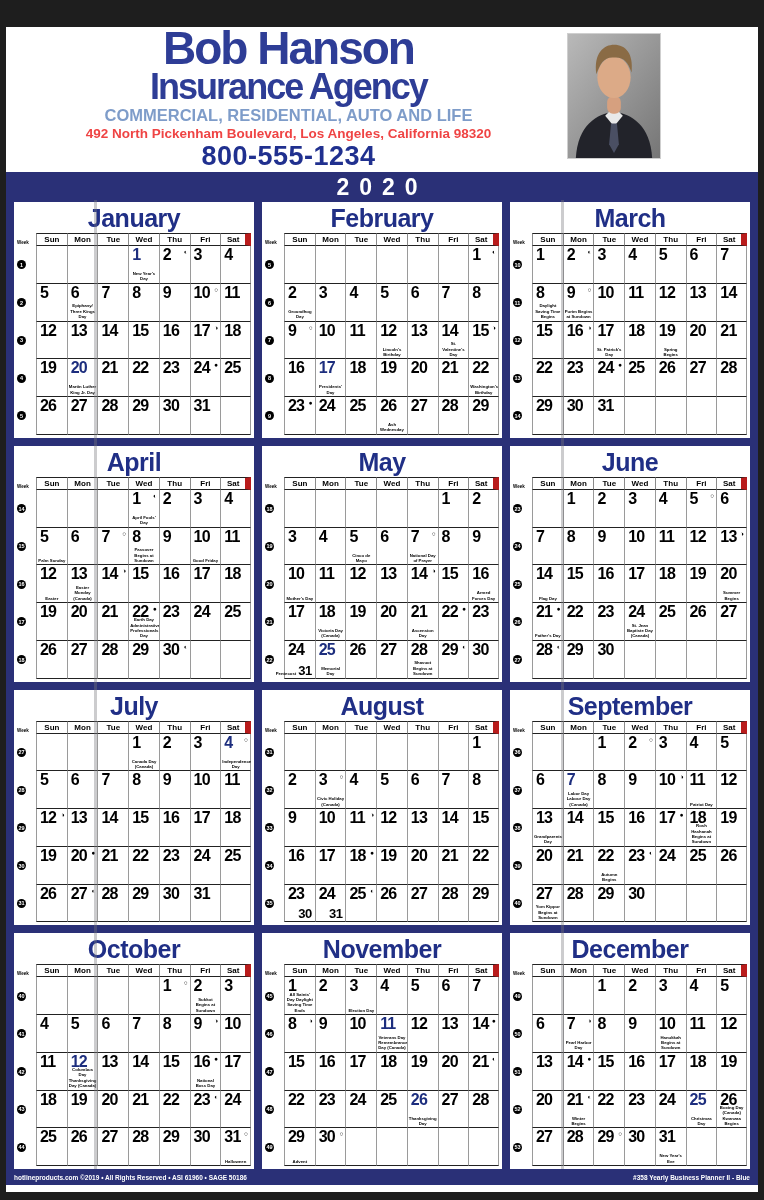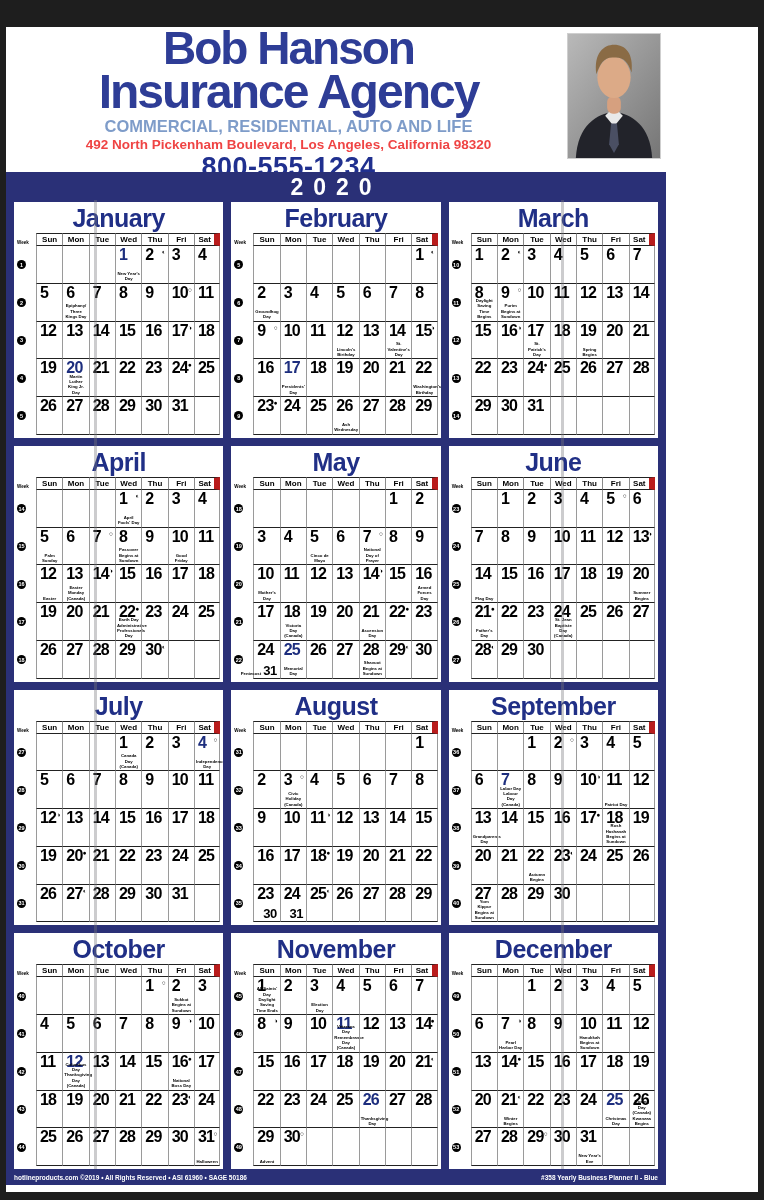--- a/index.html
+++ b/index.html
@@ -11,32 +11,32 @@
   }
   .page{
     position:absolute;left:6px;top:27px;width:752px;height:1165px;
     background:#ffffff;
   }
   
   .letterhead{position:relative;width:100%;height:145px;}
   .lh-text{position:absolute;left:0;top:0;width:565px;text-align:center;}
   .brand{color:#2e3d96;font-weight:bold;letter-spacing:-2px;line-height:0.93;}
   .brand1{font-size:46px;margin-top:0;}
-  .brand2{font-size:48px;}
+  .brand2{font-size:36px;}
   .tagline{color:#7e9cc9;font-weight:bold;font-size:16.5px;margin-top:3px;letter-spacing:0px;}
   .address{color:#ef4444;font-weight:bold;font-size:13.5px;margin-top:1px;}
   .phone{color:#20308f;font-weight:bold;font-size:27px;margin-top:0px;letter-spacing:0.5px;}
   .photo{
     position:absolute;left:561px;top:6px;width:94px;height:126px;
     border:1px solid #cfcfcf;box-sizing:border-box;background:#9a9a9a;
   }
   .photo svg{display:block;width:100%;height:100%;}
   
   .calbody{
-    position:absolute;top:145px;left:0;width:660px;height:1013px;
+    position:absolute;top:145px;left:0;width:752px;height:1013px;
     background:#2a3077;
   }
   .yearbar{
     height:30px;line-height:31px;text-align:center;
     color:#ffffff;font-weight:bold;font-size:23px;letter-spacing:10px;
   }
   .monthsgrid{
     position:absolute;top:30px;left:8px;right:8px;bottom:16px;
     display:grid;grid-template-columns:repeat(3,1fr);
     grid-template-rows:repeat(4,1fr);gap:8px;

